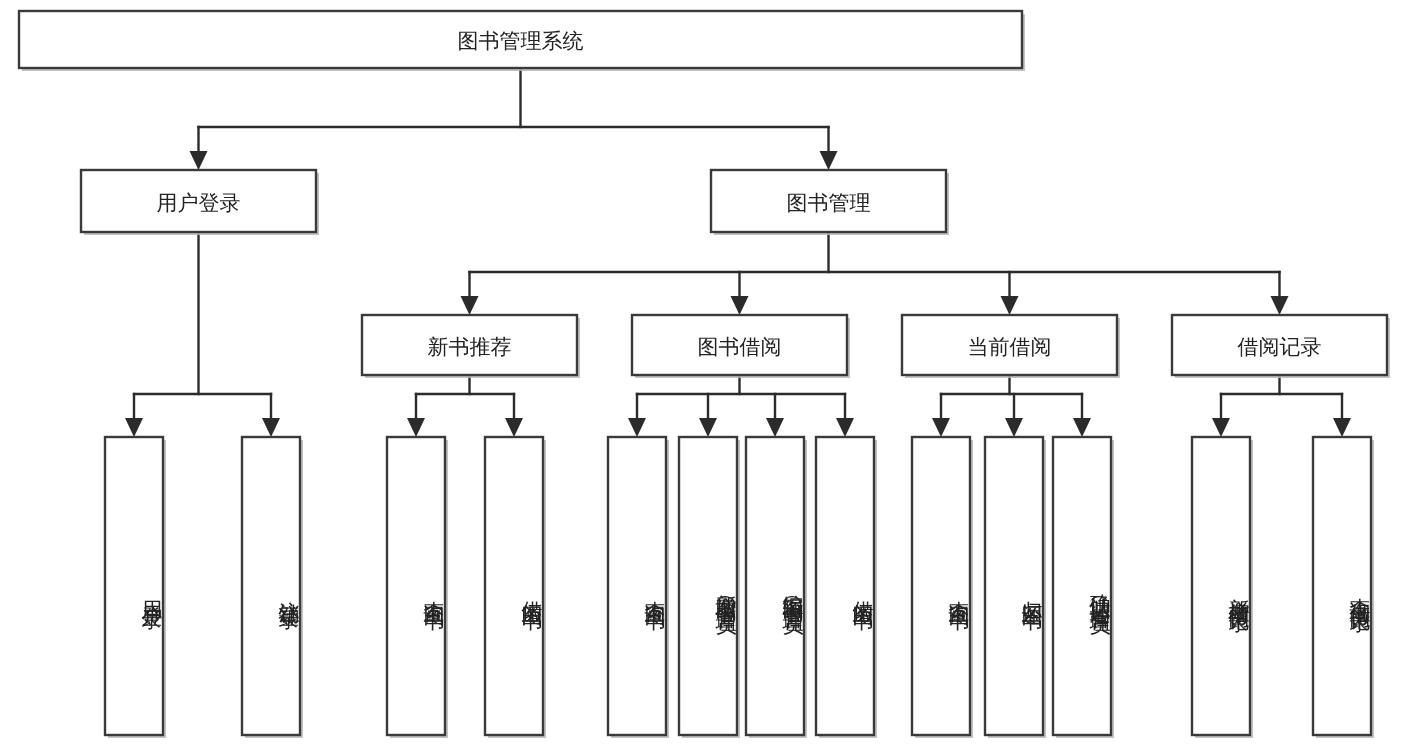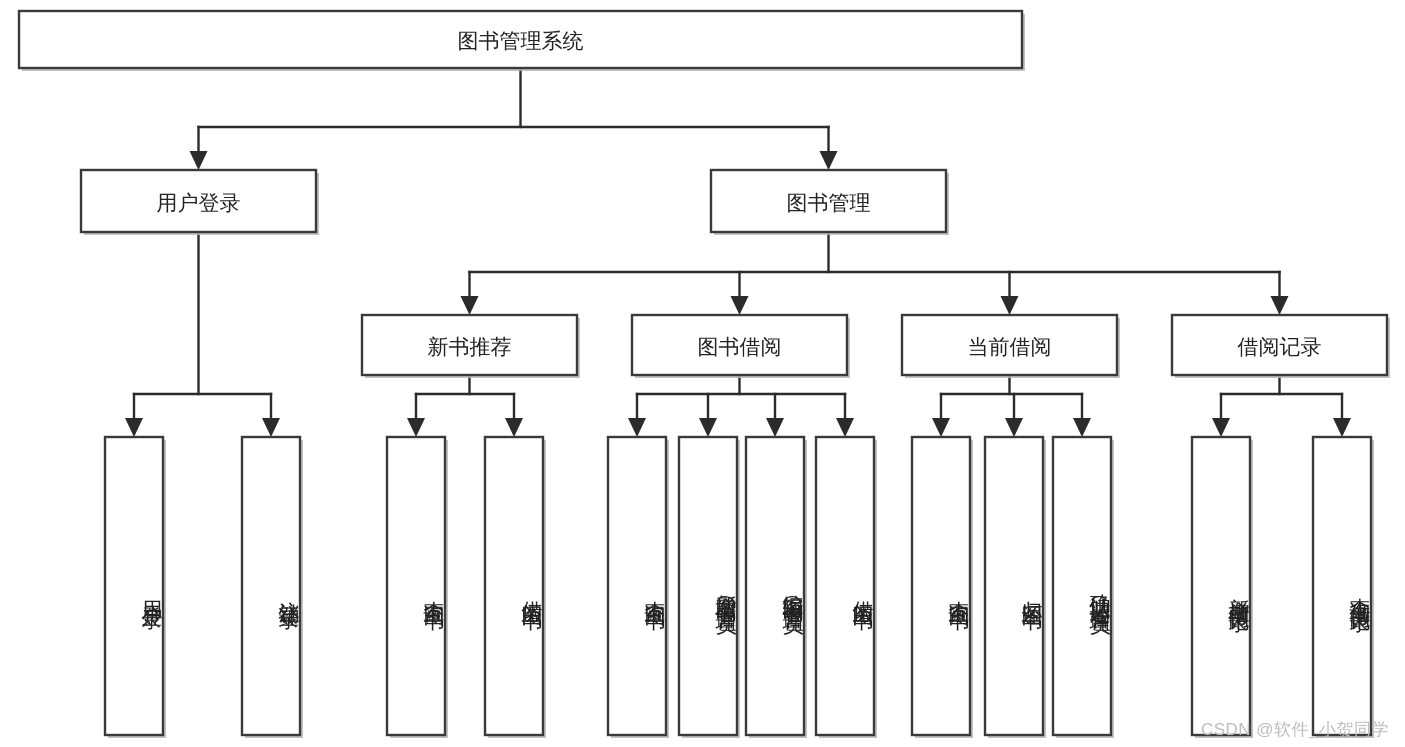--- a/index.html
+++ b/index.html
@@ -201,14 +201,13 @@
       <div class="vlabel" style="left: 608px; top: 451px; width: 58px; height: 278px;">查询图书</div>
       <div class="vlabel" style="left: 679px; top: 451px; width: 58px; height: 278px;">新增图书（管理员）</div>
       <div class="vlabel" style="left: 746px; top: 451px; width: 58px; height: 278px;">编辑图书（管理员）</div>
       <div class="vlabel" style="left: 816px; top: 451px; width: 58px; height: 278px;">借阅图书</div>
       <div class="vlabel" style="left: 912px; top: 451px; width: 58px; height: 278px;">查询图书</div>
       <div class="vlabel" style="left: 985px; top: 451px; width: 58px; height: 278px;">归还图书</div>
       <div class="vlabel" style="left: 1053px; top: 451px; width: 58px; height: 278px;">确认归还（管理员）</div>
       <div class="vlabel" style="left: 1192px; top: 451px; width: 58px; height: 278px;">新增借阅记录</div>
       <div class="vlabel" style="left: 1313px; top: 451px; width: 58px; height: 278px;">查询借阅记录</div>
     </div>
-  <div class="watermark">CSDN @软件_小贺同学</div>
 </div>
 
 </body></html>

